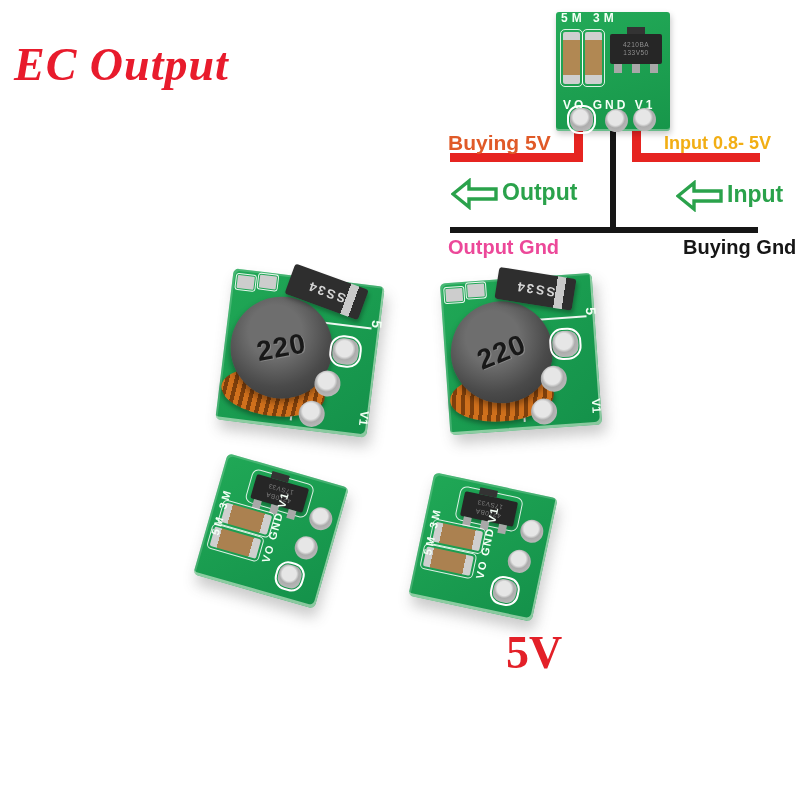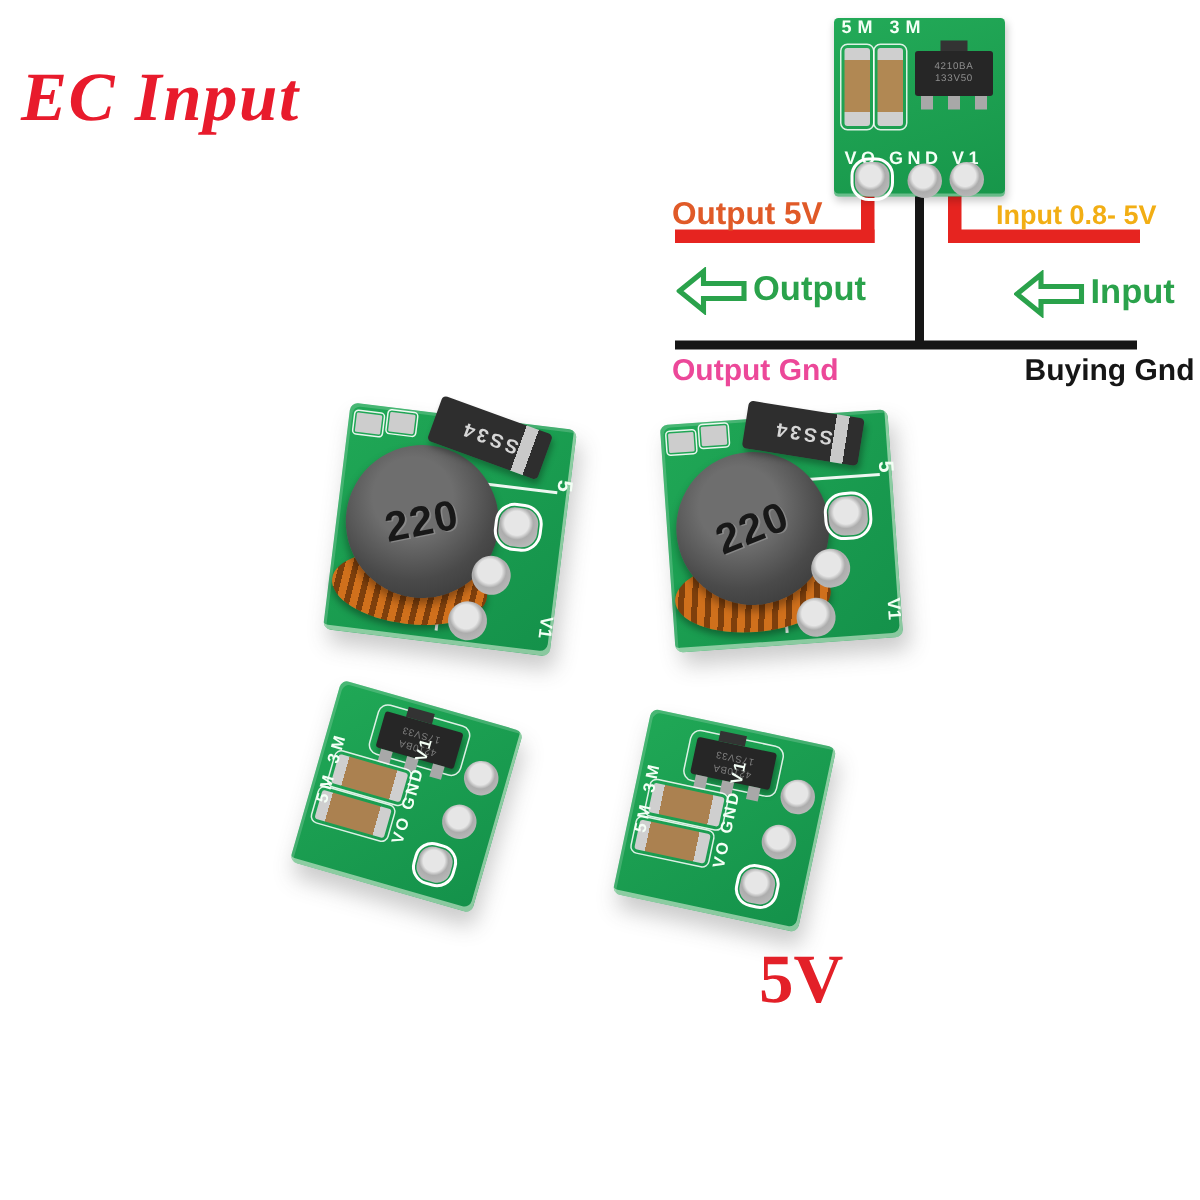--- a/index.html
+++ b/index.html
@@ -125,21 +125,21 @@
   .caption {
     position:absolute; font-family:"Liberation Serif", serif;
     font-weight:bold; font-size:46px; color:#e32028; white-space:nowrap;
   }
 </style>
 </head>
 <body>
 
 <div class="stage">
 
-  <div class="logo">EC Input</div>
+  <div class="logo">EC Output</div>
 
   <div class="wire red" style="left:574px; top:118px; width:9px;  height:44px;"></div>
   <div class="wire red" style="left:450px; top:153px; width:133px;height:9px;"></div>
   <div class="wire red" style="left:632px; top:118px; width:9px;  height:44px;"></div>
   <div class="wire red" style="left:632px; top:153px; width:128px;height:9px;"></div>
   <div class="wire black" style="left:610px; top:118px; width:6px;  height:114px;"></div>
   <div class="wire black" style="left:450px; top:227px; width:308px;height:6px;"></div>
 
   <div class="board-top">
     <span class="silk silk-top-row">5M 3M</span>
@@ -154,21 +154,21 @@
         <span>4210BA</span>
         <span>133V50</span>
       </div>
     </div>
     <span class="silk silk-bottom-row">VO GND V1</span>
     <div class="pad sq" style="left:14px; top:96px;"></div>
     <div class="pad" style="left:49px; top:97px;"></div>
     <div class="pad" style="left:77px; top:96px;"></div>
   </div>
 
-  <div class="dlabel lbl-out-v">Output 5V</div>
+  <div class="dlabel lbl-out-v">Buying 5V</div>
   <div class="dlabel lbl-in-v">Input 0.8- 5V</div>
 
   <svg class="arrow-svg" style="left:451px; top:178px;" viewBox="0 0 48 32">
     <polygon points="2,16 18,3 18,11 45,11 45,21 18,21 18,29" fill="#ffffff" stroke="#2aa24b" stroke-width="3.4" stroke-linejoin="miter"></polygon>
   </svg>
   <div class="dlabel lbl-out-arr">Output</div>
 
   <svg class="arrow-svg" style="left:676px; top:180px;" viewBox="0 0 48 32">
     <polygon points="2,16 18,3 18,11 45,11 45,21 18,21 18,29" fill="#ffffff" stroke="#2aa24b" stroke-width="3.4" stroke-linejoin="miter"></polygon>
   </svg>

